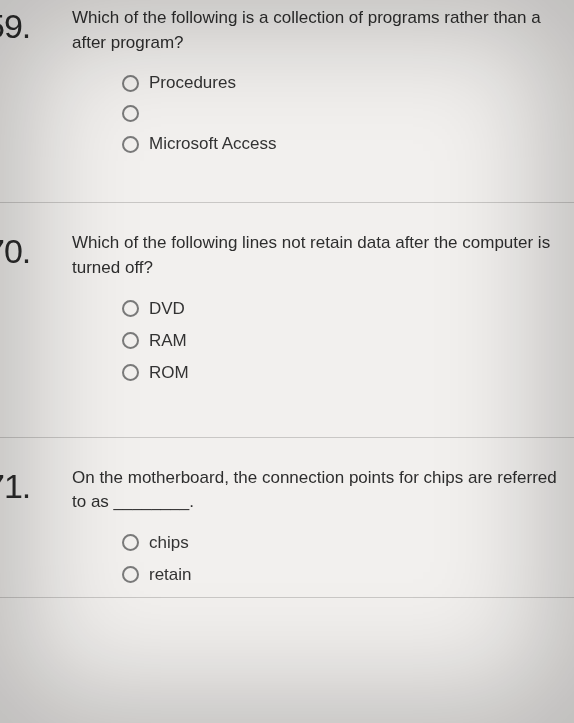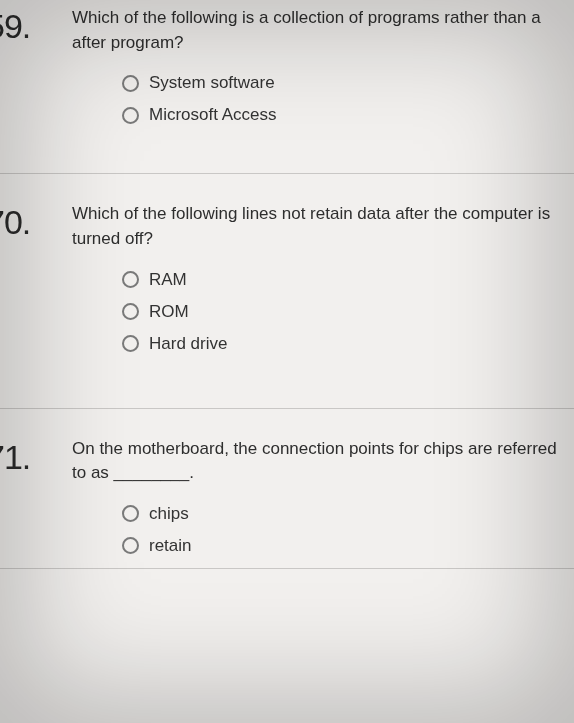--- a/index.html
+++ b/index.html
@@ -74,46 +74,49 @@
 </head>
 <body>
 
 <div class="question-block block-69">
   <div class="q-number clip-left">59.</div>
   <div class="q-body">
     <div class="q-text">Which of the following is a collection of programs rather than a after program?</div>
     <div class="options">
       <div class="option-row">
         <span class="radio"></span>
-        <span class="opt-label">System software</span>
+        <span class="opt-label">Procedures</span>
+      </div>
+      <div class="option-row">
+        <span class="radio"></span>
       </div>
       <div class="option-row">
         <span class="radio"></span>
         <span class="opt-label">Microsoft Access</span>
       </div>
     </div>
   </div>
 </div>
 
 <div class="question-block block-70">
   <div class="q-number clip-left">70.</div>
   <div class="q-body">
     <div class="q-text">Which of the following lines not retain data after the computer is turned off?</div>
     <div class="options">
       <div class="option-row">
         <span class="radio"></span>
+        <span class="opt-label">DVD</span>
+      </div>
+      <div class="option-row">
+        <span class="radio"></span>
         <span class="opt-label">RAM</span>
       </div>
       <div class="option-row">
         <span class="radio"></span>
         <span class="opt-label">ROM</span>
-      </div>
-      <div class="option-row">
-        <span class="radio"></span>
-        <span class="opt-label">Hard drive</span>
       </div>
     </div>
   </div>
 </div>
 
 <div class="question-block block-71">
   <div class="q-number clip-left">71.</div>
   <div class="q-body">
     <div class="q-text">On the motherboard, the connection points for chips are referred to as ________.</div>
     <div class="options">

